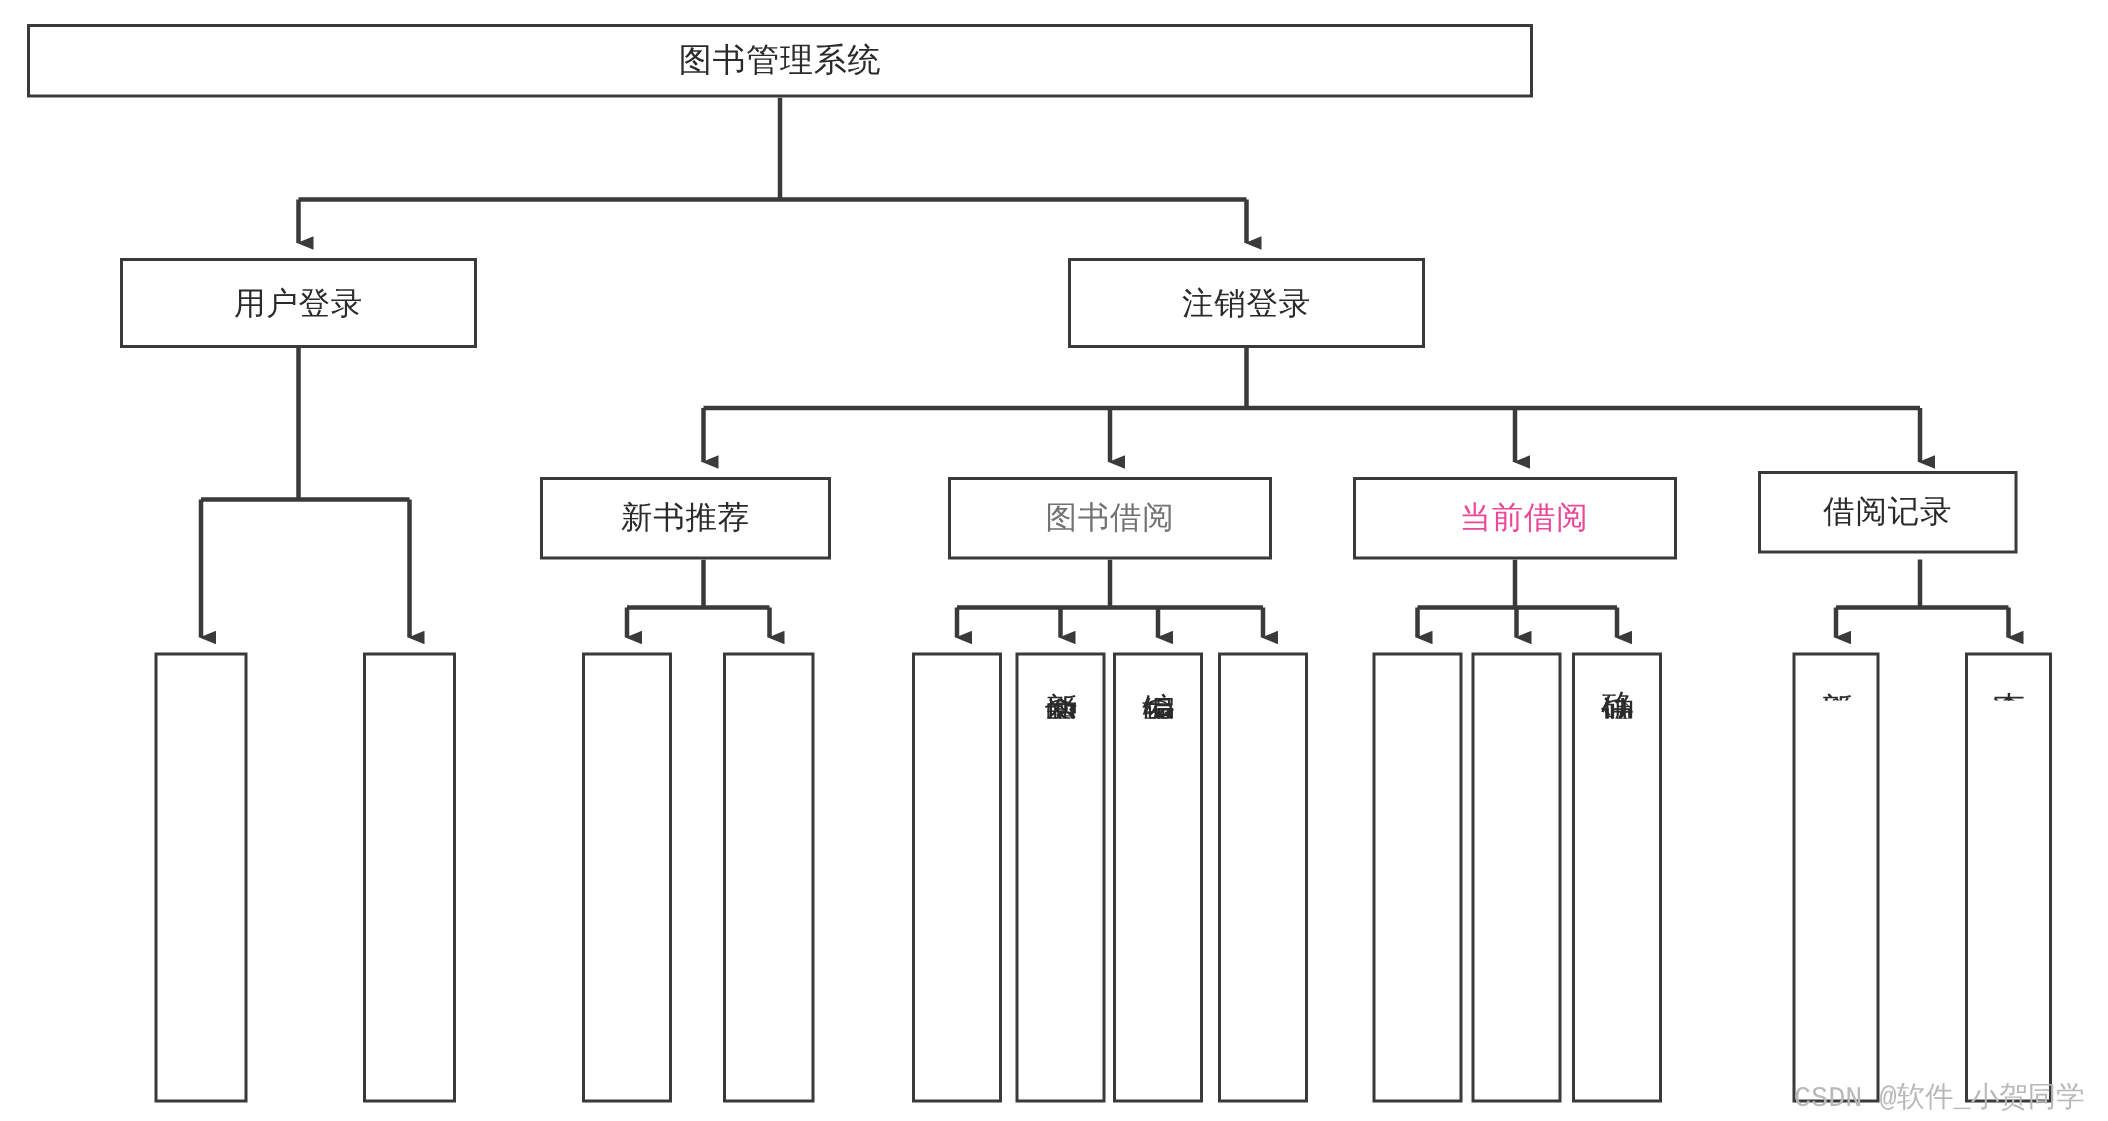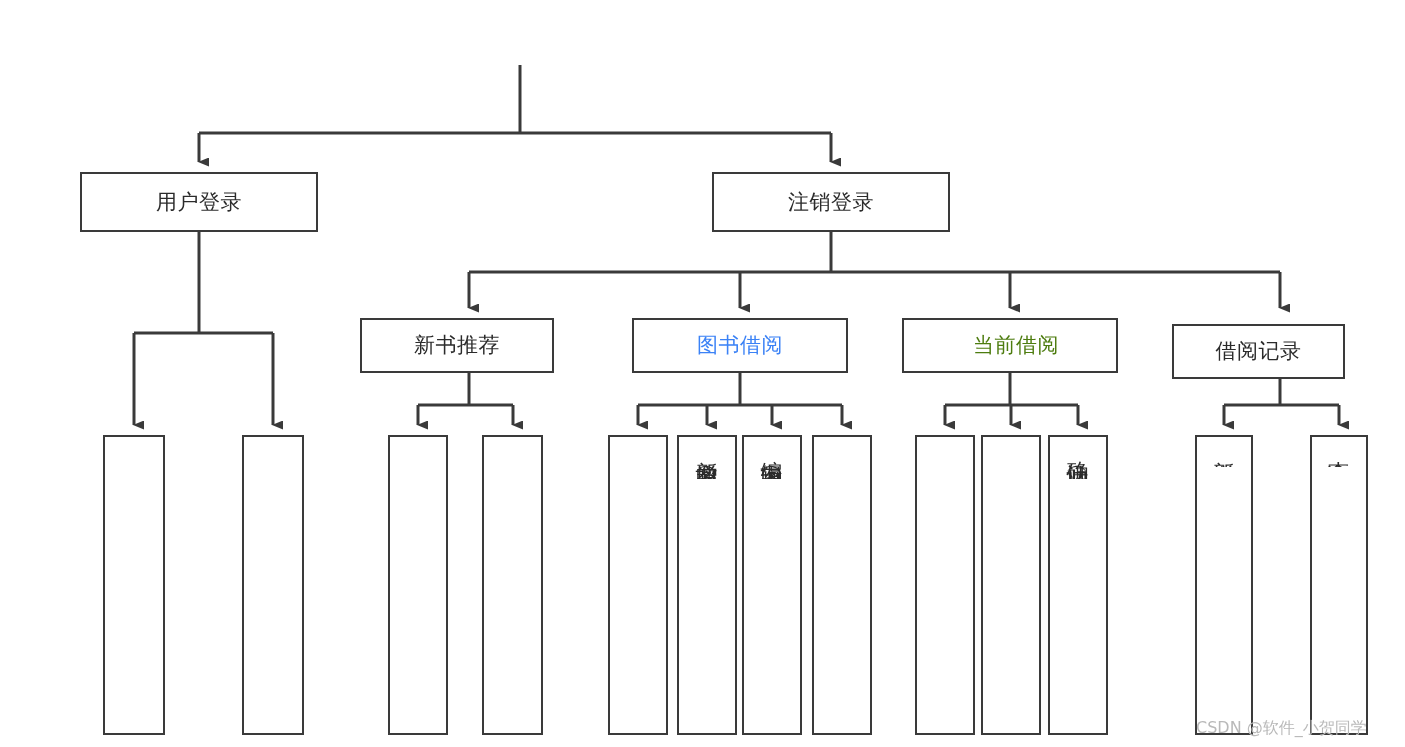--- a/index.html
+++ b/index.html
@@ -61,24 +61,25 @@
     writing-mode: vertical-rl;
     text-orientation: upright;
     font-size: 22px;
     line-height: 1.05;
     letter-spacing: 4px;
     max-height: 100%;
     overflow: hidden;
   }
   .watermark {
     position: absolute;
-    font-size: 16px;
+    font-size: 19px;
     color: #b9b9b9;
     white-space: nowrap;
     user-select: none;
+    font-family: Liberation Mono, monospace;
   }
 </style>
 </head>
 <body>
 
 <div id="diagram-root" style="background: rgb(255, 255, 255);">
 
   <svg id="edge-layer" viewBox="0 0 1405 747" width="1405" height="747" aria-hidden="true">
     <defs>
       <marker id="arrowhead" markerWidth="9" markerHeight="11" refX="4.5" refY="10" orient="auto" markerUnits="userSpaceOnUse">
@@ -122,38 +123,41 @@
       <path d="M 1011 405 L 1011 425" marker-end="url(#arrowhead)"></path>
       <path d="M 1078 405 L 1078 425" marker-end="url(#arrowhead)"></path>
 
       <path d="M 1280 373 L 1280 405"></path>
       <path d="M 1224 405 L 1339 405"></path>
       <path d="M 1224 405 L 1224 425" marker-end="url(#arrowhead)"></path>
       <path d="M 1339 405 L 1339 425" marker-end="url(#arrowhead)"></path>
     </g>
   </svg>
 
+  <div class="node horiz root" style="left: 18px; top: 16px; width: 1004px; height: 49px; border-color: rgb(58, 58, 58); background: rgb(255, 255, 255);">
+    <span class="node-label" style="color: rgb(43, 43, 43);">图书管理系统</span>
+  </div>
 
   <div class="node horiz" style="left: 80px; top: 172px; width: 238px; height: 60px; border-color: rgb(58, 58, 58); background: rgb(255, 255, 255);">
     <span class="node-label" style="color: rgb(43, 43, 43);">用户登录</span>
   </div>
   <div class="node horiz" style="left: 712px; top: 172px; width: 238px; height: 60px; border-color: rgb(58, 58, 58); background: rgb(255, 255, 255);">
     <span class="node-label" style="color: rgb(43, 43, 43);">注销登录</span>
   </div>
 
   <div class="node horiz" style="left: 360px; top: 318px; width: 194px; height: 55px; border-color: rgb(58, 58, 58); background: rgb(255, 255, 255);">
     <span class="node-label" style="color: rgb(43, 43, 43);">新书推荐</span>
   </div>
   <div class="node horiz" style="left: 632px; top: 318px; width: 216px; height: 55px; border-color: rgb(58, 58, 58); background: rgb(255, 255, 255);">
-    <span class="node-label" style="color: #3b82f6; text-align: right;">图书借阅</span>
+    <span class="node-label" style="color: #737373; text-align: right;">图书借阅</span>
   </div>
   <div class="node horiz" style="left: 902px; top: 318px; width: 216px; height: 55px; border-color: rgb(58, 58, 58); background: rgb(255, 255, 255);">
-    <span class="node-label" style="color: #4d7c0f; margin-left: 12px;">当前借阅</span>
-  </div>
-  <div class="node horiz" style="left: 1172px; top: 324px; width: 173px; height: 55px; border-color: rgb(58, 58, 58); background: rgb(255, 255, 255);">
+    <span class="node-label" style="color: #ec4899; margin-left: 12px;">当前借阅</span>
+  </div>
+  <div class="node horiz" style="left: 1172px; top: 314px; width: 173px; height: 55px; border-color: rgb(58, 58, 58); background: rgb(255, 255, 255);">
     <span class="node-label" style="color: rgb(43, 43, 43);">借阅记录</span>
   </div>
 
   <div class="node leaf" style="left: 103px; top: 435px; width: 62px; height: 300px; border-color: rgb(58, 58, 58); background: rgb(255, 255, 255);">
     <span class="node-label" style="color: rgb(43, 43, 43);">用户登录</span>
   </div>
   <div class="node leaf" style="left: 242px; top: 435px; width: 62px; height: 300px; border-color: rgb(58, 58, 58); background: rgb(255, 255, 255);">
     <span class="node-label" style="color: rgb(43, 43, 43);">注销登录</span>
   </div>
   <div class="node leaf" style="left: 388px; top: 435px; width: 60px; height: 300px; border-color: rgb(58, 58, 58); background: rgb(255, 255, 255);">

